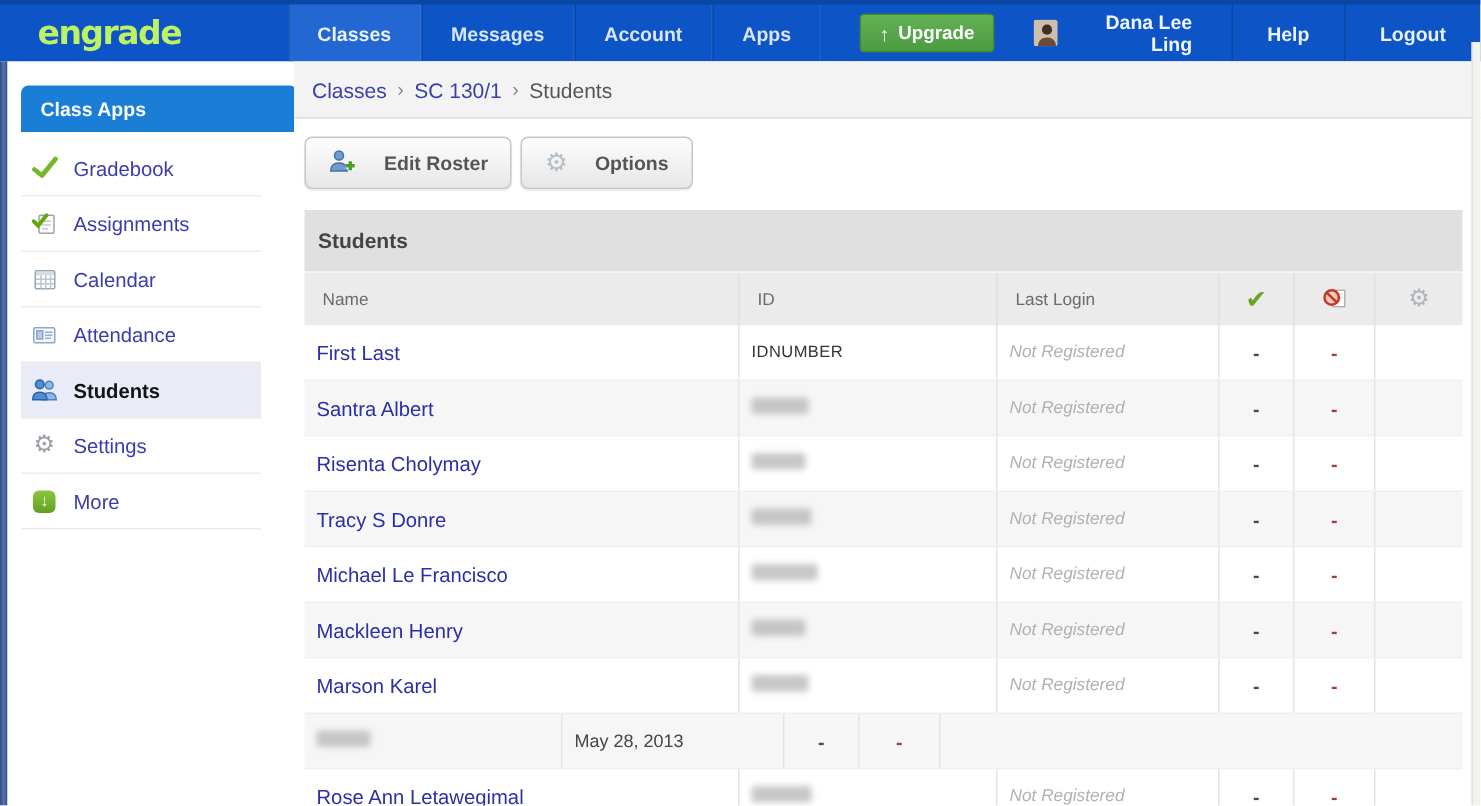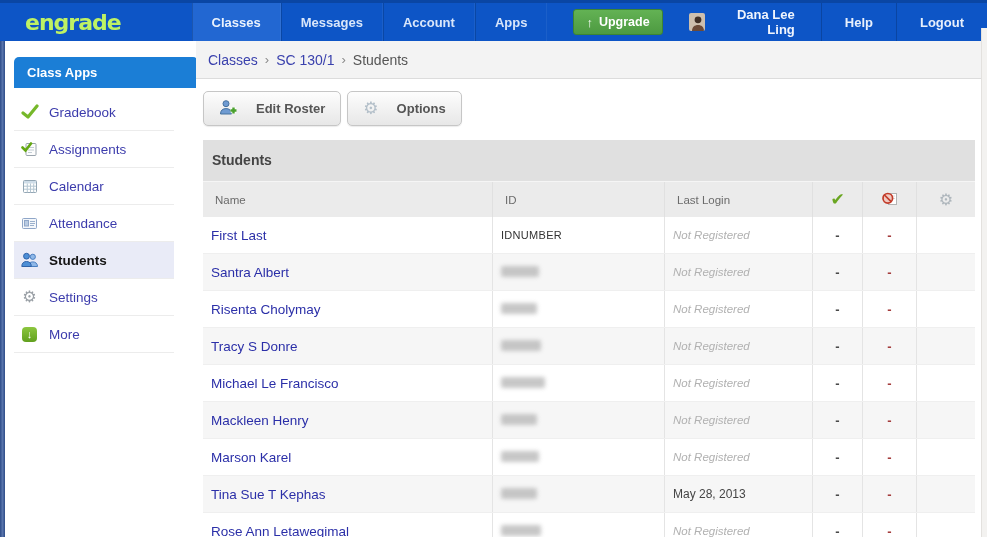--- a/index.html
+++ b/index.html
@@ -340,23 +340,20 @@
                 <span class="login unreg">Not Registered</span>
               </div>
     <div class="td c4 w-c4">-</div>
     <div class="td c5 w-c5">-</div>
     <div class="td c6 w-c6">
                 <span class="row-gear"></span>
               </div>
   </div>
 
   <div class="trow alt">
-    <div class="td name w-name">
-                <a>Tina Sue T Kephas</a>
-              </div>
     <div class="td w-id">
                 <span class="idcell"><span class="blur" style="width: 36px;"></span></span>
               </div>
     <div class="td w-login">
                 <span class="login">May 28, 2013</span>
               </div>
     <div class="td c4 w-c4">-</div>
     <div class="td c5 w-c5">-</div>
     <div class="td c6 w-c6">
                 <span class="row-gear"></span>

